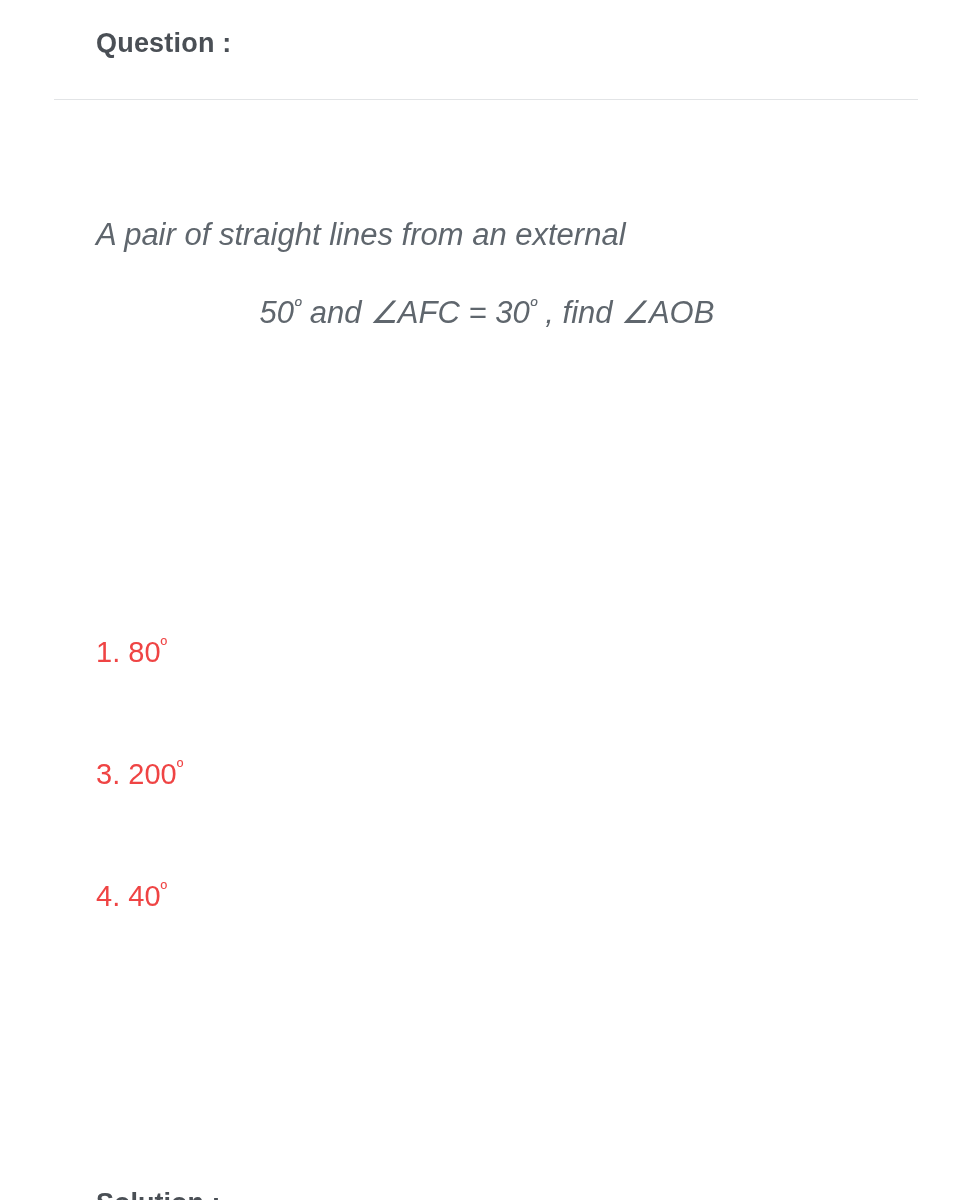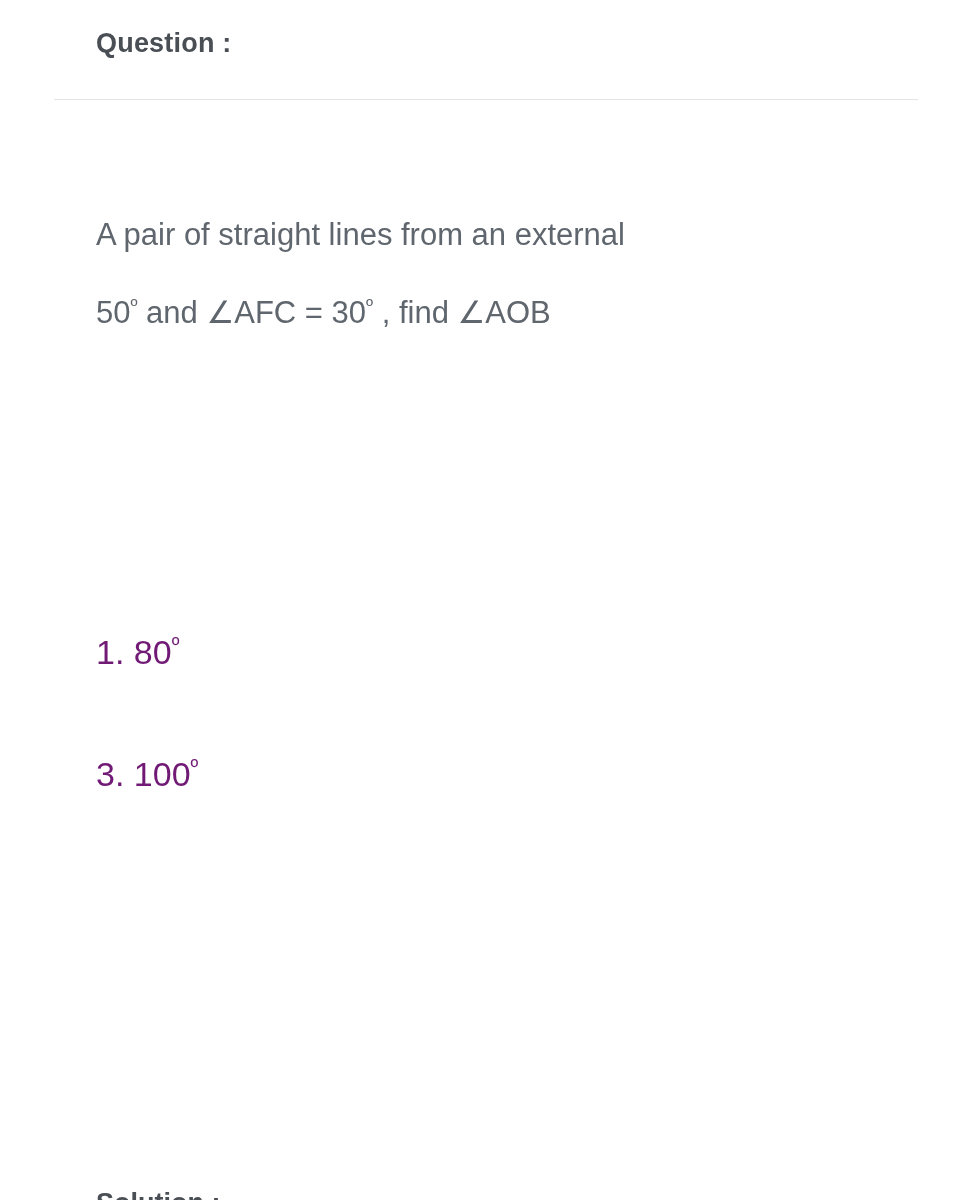--- a/index.html
+++ b/index.html
@@ -41,39 +41,40 @@
     position: absolute;
     left: 96px;
     top: 196px;
     width: 782px;
     font-size: 31px;
     line-height: 78px;
     color: #5f666d;
     text-align: justify;
     text-justify: inter-word;
     font-weight: 400;
+    font-style: italic;
   }
   .question-body .lastline {
-    text-align: left;
+    text-align: center;
   }
   sup.deg {
     font-size: 0.62em;
     vertical-align: super;
     line-height: 0;
   }
   .options {
     position: absolute;
     left: 96px;
     top: 630px;
     width: 800px;
   }
   .option {
-    font-size: 34px;
+    font-size: 29px;
     line-height: 44px;
-    color: #701a75;
+    color: #ef4444;
     margin-bottom: 78px;
     white-space: nowrap;
   }
   .option:last-child {
     margin-bottom: 0;
   }
   .opt-num {
     display: inline;
   }
   .opt-text {
@@ -99,18 +100,19 @@
 
   <div class="header-rule"></div>
 
   <div class="question-body">
     <div>A pair of straight lines from an external</div>
     <div class="lastline"><span>50</span><sup class="deg">º</sup><span> and ∠AFC = 30</span><sup class="deg">º</sup><span> , find ∠AOB</span></div>
   </div>
 
   <div class="options">
     <div class="option"><span class="opt-num">1.</span> <span class="opt-text">80</span><sup class="deg">º</sup></div>
-    <div class="option"><span class="opt-num">3.</span> <span class="opt-text">100</span><sup class="deg">º</sup></div>
+    <div class="option"><span class="opt-num">3.</span> <span class="opt-text">200</span><sup class="deg">º</sup></div>
+    <div class="option"><span class="opt-num">4.</span> <span class="opt-text">40</span><sup class="deg">º</sup></div>
   </div>
 
   <div class="footer-peek">Solution :</div>
 
 </div>
 
 </body></html>

